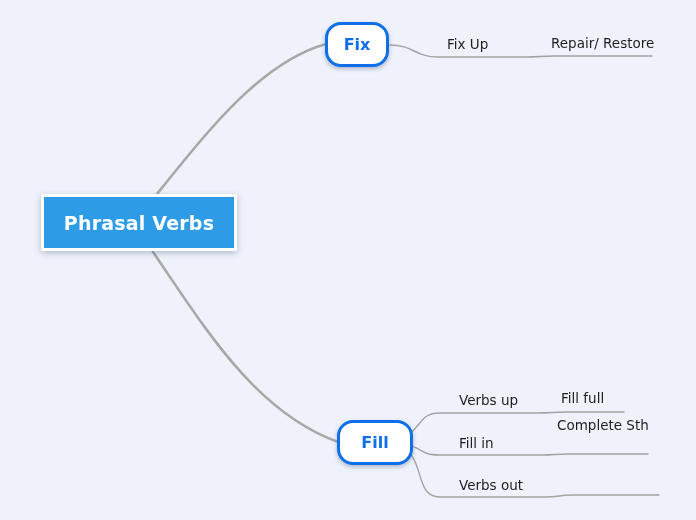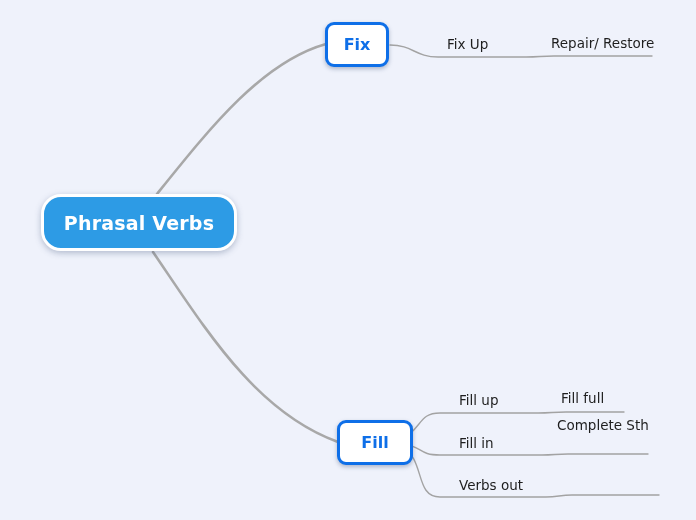--- a/index.html
+++ b/index.html
@@ -17,34 +17,34 @@
     background:var(--background,#EFF2FB);
     font-family:"DejaVu Sans","Liberation Sans",sans-serif;
     overflow:hidden;
   }
   #canvas{position:relative;width:696px;height:520px;}
   svg.wires{position:absolute;left:0;top:0;width:696px;height:520px;}
   .wire-main{fill:none;stroke:var(--connector,#A8A8A8);stroke-width:2.6;stroke-linecap:round;}
   .wire-sub{fill:none;stroke:#A3A3A3;stroke-width:1.4;stroke-linecap:round;}
   .node{
     position:absolute;display:flex;align-items:center;justify-content:center;
-    border-radius:20px;font-weight:bold;cursor:default;
+    border-radius:2px;font-weight:bold;cursor:default;
   }
   .node-root{
     left:41px;top:194px;width:196px;height:57px;
     background:var(--root-fill,#2D9BE5);
     border:3px solid #FFFFFF;
     color:var(--root-text,#FFFFFF);
     font-size:19px;letter-spacing:.2px;
     box-shadow:0 2px 6px rgba(60,80,120,.35);
   }
   .node-branch{
     background:#FFFFFF;
     border:3px solid var(--node-border,#0E6FE8);
-    border-radius:9px;
+    border-radius:16px;
     color:var(--node-text,#0E6FE8);
     font-size:16px;
     box-shadow:0 2px 4px rgba(50,70,110,.35);
   }
   .node-fix{left:325px;top:22px;width:64px;height:45px;}
   .node-fill{left:337px;top:420px;width:76px;height:45px;}
   .lbl{
     position:absolute;white-space:nowrap;
     color:var(--label-text,#1E1E1E);
     font-size:13.5px;cursor:default;
@@ -66,21 +66,21 @@
 
   <div class="node node-root">Phrasal Verbs</div>
 
   <div class="node node-branch node-fix">Fix</div>
 
   <div class="node node-branch node-fill">Fill</div>
 
   <span class="lbl" style="left:447px;top:36px">Fix Up</span>
   <span class="lbl" style="left:551px;top:35px">Repair/ Restore</span>
 
-  <span class="lbl" style="left:459px;top:392px">Fill up</span>
+  <span class="lbl" style="left:459px;top:392px">Verbs up</span>
   <span class="lbl" style="left:561px;top:390px">Fill full</span>
 
   <span class="lbl" style="left:459px;top:435px">Fill in</span>
   <span class="lbl" style="left:557px;top:417px">Complete Sth</span>
 
   <span class="lbl" style="left:459px;top:477px">Verbs out</span>
 
 </div>
 
 </body></html>

